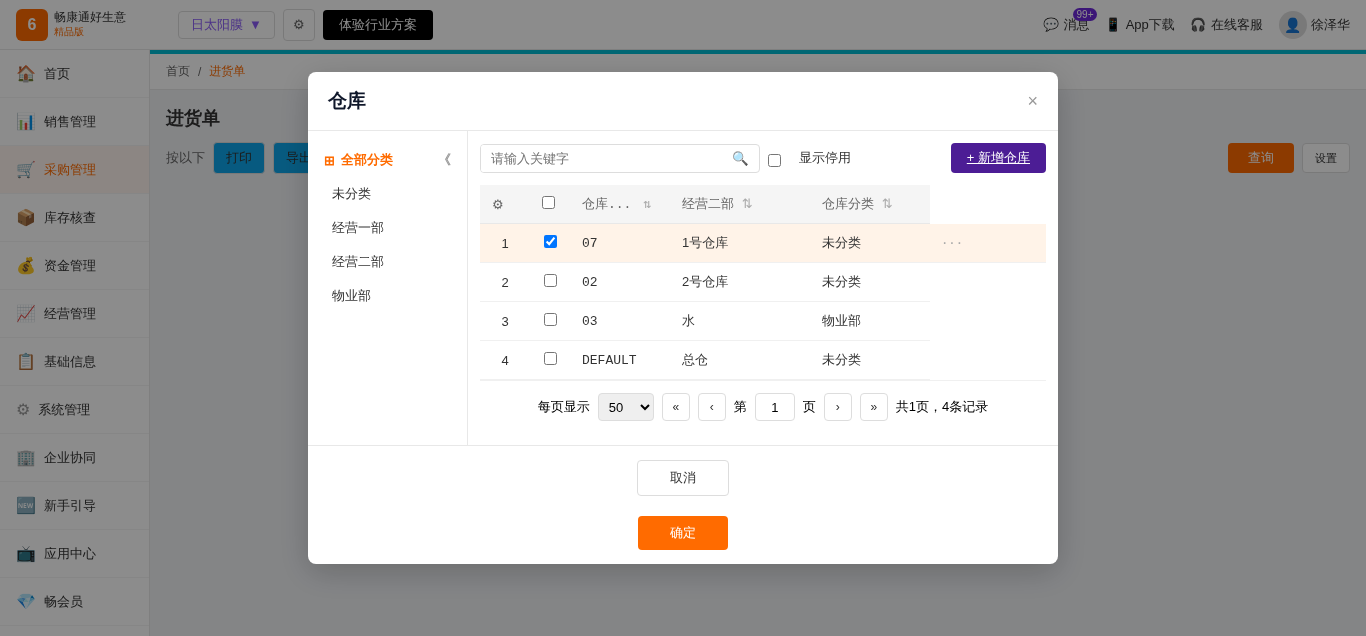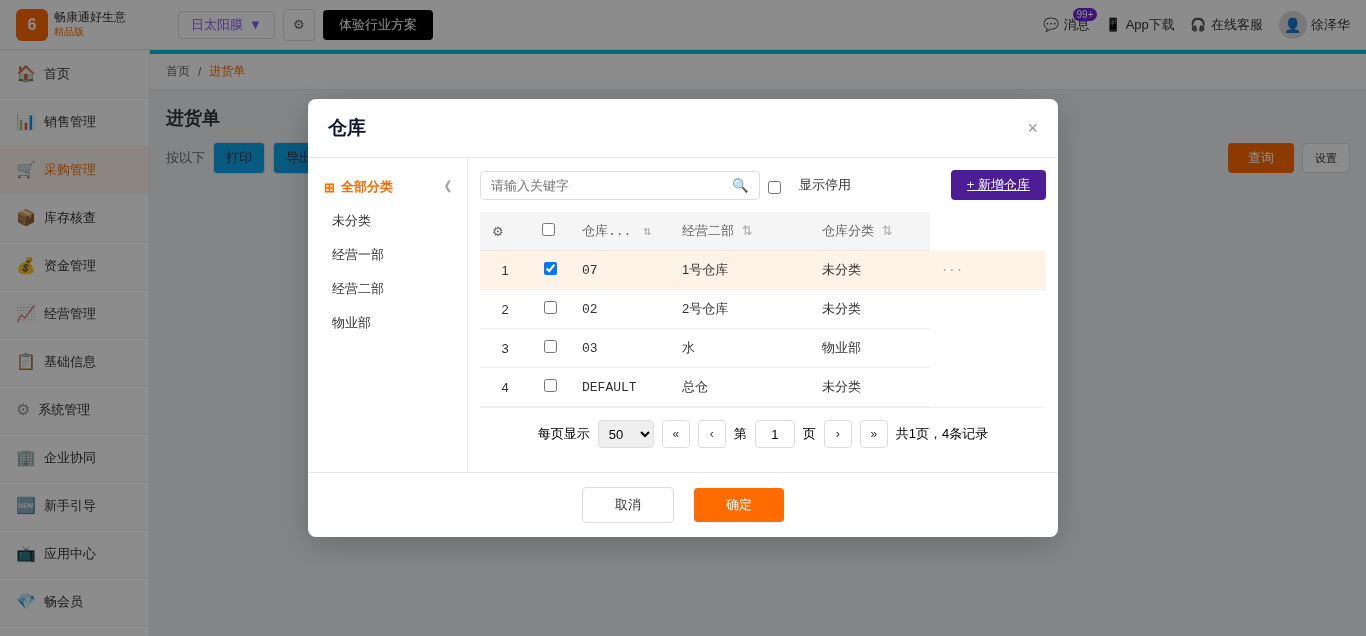--- a/index.html
+++ b/index.html
@@ -205,21 +205,21 @@
       text-align: center; font-size: 13px;
     }
     .page-size-select {
       height: 28px; border: 1px solid #ddd; border-radius: 4px;
       padding: 0 6px; font-size: 13px;
     }
 
     
     .modal-footer {
       display: flex; align-items: center; justify-content: center;
-      gap: 20px; padding: 14px 20px; border-top: 1px solid #e8e8e8;
+      gap: 20px; padding: 14px 20px; border-top: 1px solid #e8e8e8; flex-direction: column;
     }
     .cancel-btn {
       padding: 8px 32px; border: 1px solid #ddd; border-radius: 4px;
       cursor: pointer; background: white; color: #333; font-size: 13px;
     }
     .confirm-btn {
       padding: 8px 32px; border: none; border-radius: 4px;
       cursor: pointer; background: #ff6b00; color: white; font-size: 13px;
     }
 

